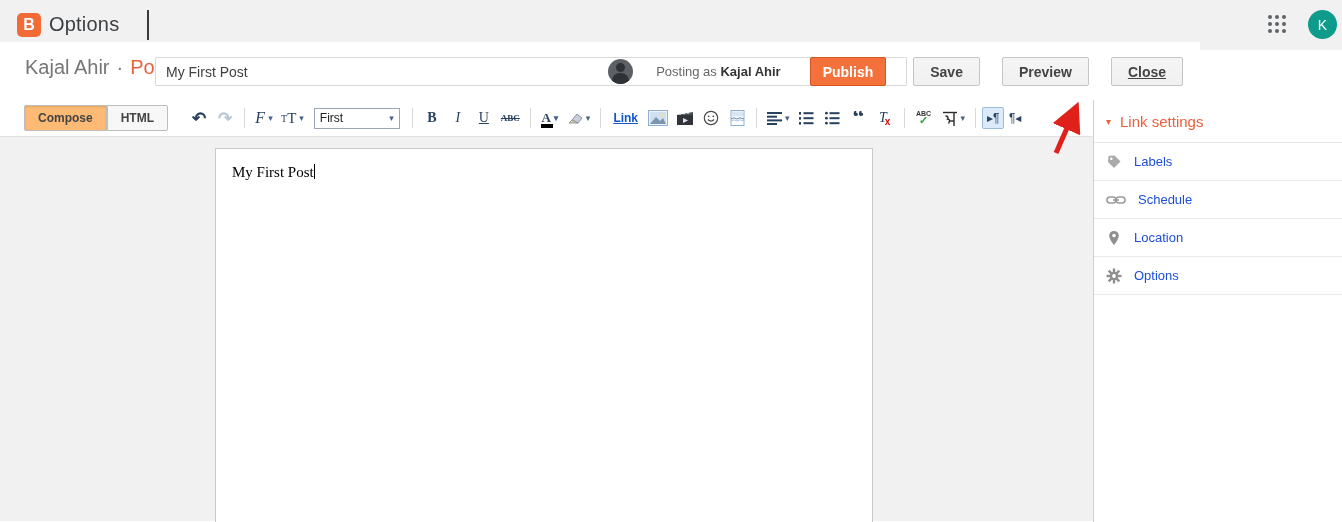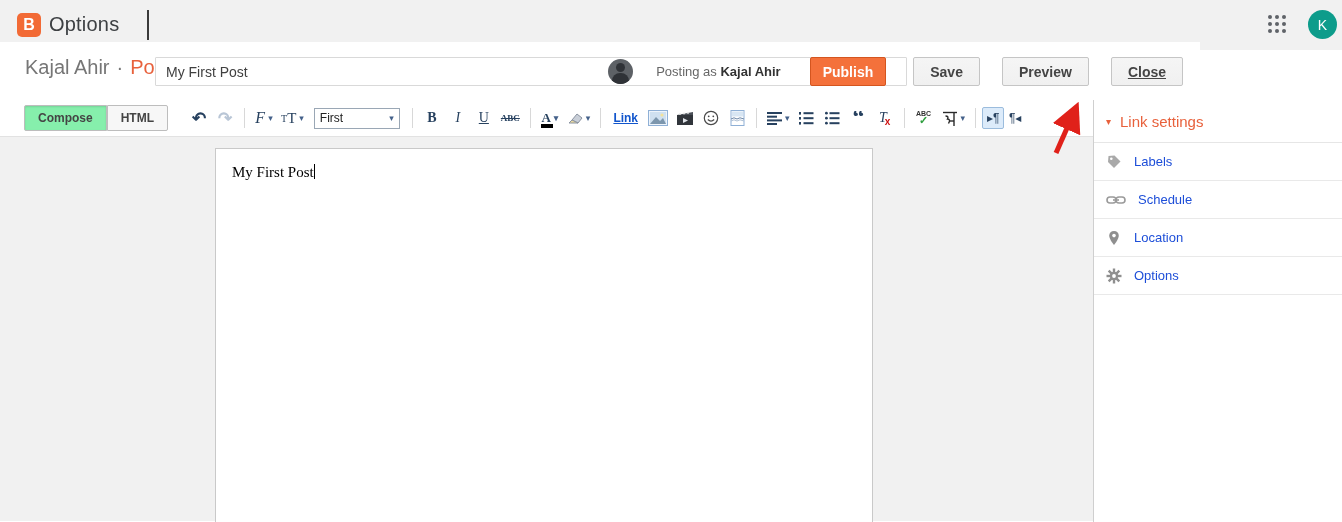--- a/index.html
+++ b/index.html
@@ -33,21 +33,21 @@
   .btn-gray:last-child { margin-right:6px;text-decoration:underline; }
 
   
   .body { position:absolute; left:0; top:100px; width:1342px; height:422px; display:flex; }
   .main-col { width:1093px; height:422px; }
 
   
   .toolbar { height:37px; background:#fff; border-bottom:1px solid #e2e2e2; display:flex; align-items:center; padding-left:24px; white-space:nowrap; }
   .seg { display:flex; margin-right:18px; }
   .seg .tab { height:26px; padding:0 13px; font-size:12px; font-weight:bold; color:#444; border:1px solid #bdbdbd; display:flex; align-items:center; cursor:pointer; }
-  .tab-compose { background:#86efac; border-radius:2px 0 0 2px; box-shadow:inset 0 1px 2px rgba(0,0,0,.12); }
+  .tab-compose { background:#fdba74; border-radius:2px 0 0 2px; box-shadow:inset 0 1px 2px rgba(0,0,0,.12); }
   .tab-html { background:#f7f7f7; border-left:none; border-radius:0 2px 2px 0; }
   .tb { display:flex; align-items:center; justify-content:center; min-width:18px; height:24px; margin:0 4px; cursor:pointer; color:#27415f; font-size:14px; }
   .tb.serif { font-family:"Liberation Serif", serif; }
   .tb .drop { font-size:9px; color:#44618a; margin-left:3px; }
   .sep { width:1px; height:20px; background:#d8d8d8; margin:0 6px; }
   .undo-glyph { font-size:17px; font-weight:bold; color:#27415f; }
   .redo-glyph { font-size:17px; font-weight:bold; color:#b9c6d6; }
   .font-f { font-style:italic; font-size:16px; }
   .size-t1 { font-size:10px; } .size-t2 { font-size:15px; }
   .style-select { width:86px; height:21px; border:1px solid #9aa7b5; background:#fff; display:flex; align-items:center; justify-content:space-between; padding:0 5px; font-size:12px; color:#222; margin:0 6px; cursor:pointer; }

